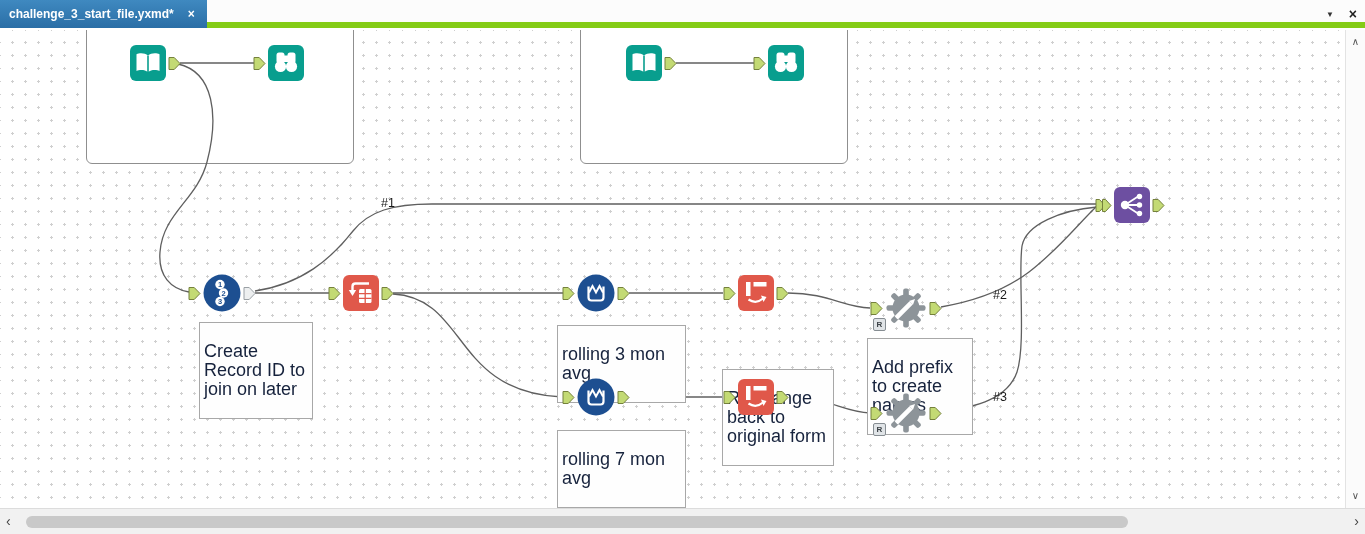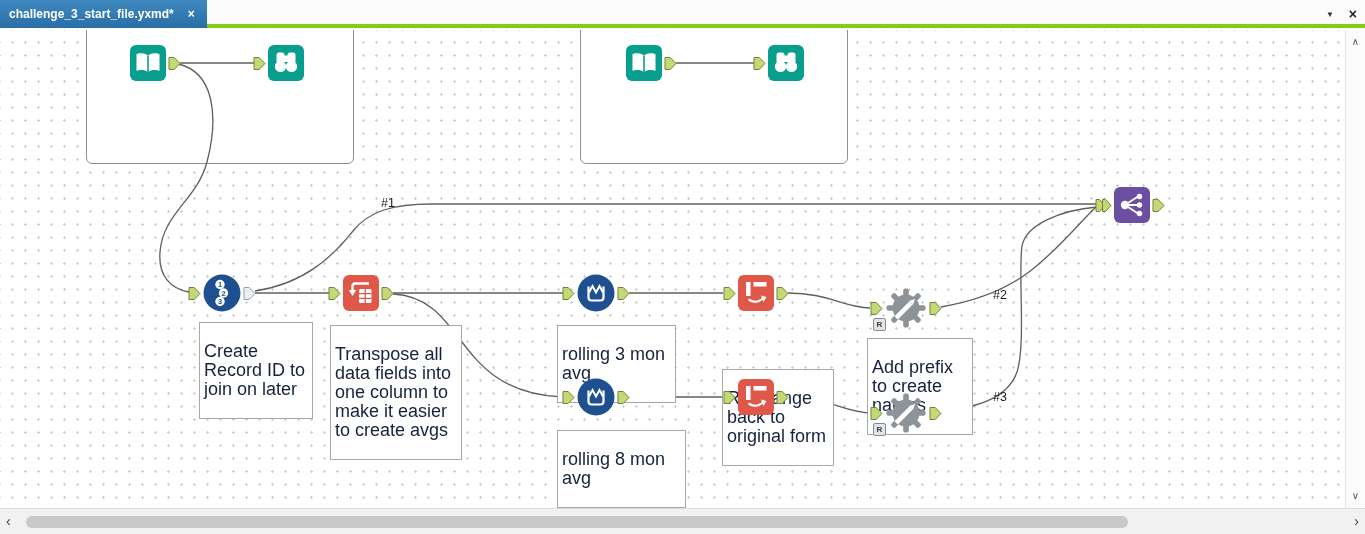--- a/index.html
+++ b/index.html
@@ -2,21 +2,21 @@
 <html><head>
 <meta charset="utf-8">
 <style>
   * { margin:0; padding:0; box-sizing:border-box; }
   html,body { width:1365px; height:534px; overflow:hidden; background:#fff;
               font-family:"Liberation Sans", sans-serif; }
   .app { position:relative; width:1365px; height:534px; background:#fff; }
 
   
   .tabbar { position:absolute; top:0; left:0; right:0; height:28px; background:#fcfcfc;
-            border-bottom:4px solid #84cc16; }
+            border-bottom:6px solid #84cc16; }
   .tab { position:absolute; left:0; top:0; height:28px; display:flex; align-items:center;
          gap:14px; padding:0 12px 0 9px; background:linear-gradient(#3f89c0,#2a6ea6);
          color:#fff; font-size:12px; font-weight:bold; cursor:default; }
   .tab-close { font-weight:bold; font-size:12px; }
   .winctl { position:absolute; right:8px; top:0; height:28px; display:flex;
             align-items:center; gap:15px; color:#222; }
   .wc-drop { font-size:8px; color:#333; }
   .wc-close { font-size:14px; font-weight:bold; color:#222; }
 
   
@@ -91,25 +91,24 @@
         <path d="M 393 264 C 468 268 452 362 562 367"></path>
         <path d="M 629 263 H 723"></path>
         <path d="M 629 367 H 723"></path>
         <path d="M 788 263 C 828 263 843 277 870 278"></path>
         <path d="M 788 367 C 828 367 843 382 870 383"></path>
         <path d="M 941 277 C 976 271 1004 261 1029 242 C 1059 219 1078 194 1097 176"></path>
         <path d="M 941 382 C 978 377 1008 368 1017 342 C 1026 315 1018 243 1022 216 C 1026 194 1062 180 1097 177"></path>
       </svg>
 
       <div class="ann" style="left:199px; top:292px; width:114px;">Create Record ID to join on later</div>
-      <div class="ann" style="left:330px; top:295px; width:132px;">Transpose all data fields into one column to make it easier to create avgs</div>
-      <div class="ann" style="left:557px; top:295px; width:119px;">rolling 3 mon avg</div>
+      <div class="ann" style="left:557px; top:295px; width:129px;">rolling 3 mon avg</div>
       <div class="ann" style="left:722px; top:295px; width:112px;margin-top:44px;">Rearrange back to original form</div>
       <div class="ann" style="left:867px; top:308px; width:106px;">Add prefix to create names</div>
-      <div class="ann" style="left:557px; top:400px; width:129px;">rolling 8 mon avg</div>
+      <div class="ann" style="left:557px; top:400px; width:129px;">rolling 7 mon avg</div>
 
       <div class="clabel" style="left:381px; top:166px;">#1</div>
       <div class="clabel" style="left:993px; top:258px;">#2</div>
       <div class="clabel" style="left:993px; top:360px;">#3</div>
 
       <div class="tool" style="left:148px; top:33px;">
         <svg class="anchor hideanchor" width="13" height="15" viewBox="0 0 13 15">
             <path d="M1 1.5 H6.2 L12 7.5 L6.2 13.5 H1 Z"></path>
           </svg>
         <svg width="36" height="36" viewBox="0 0 36 36">

